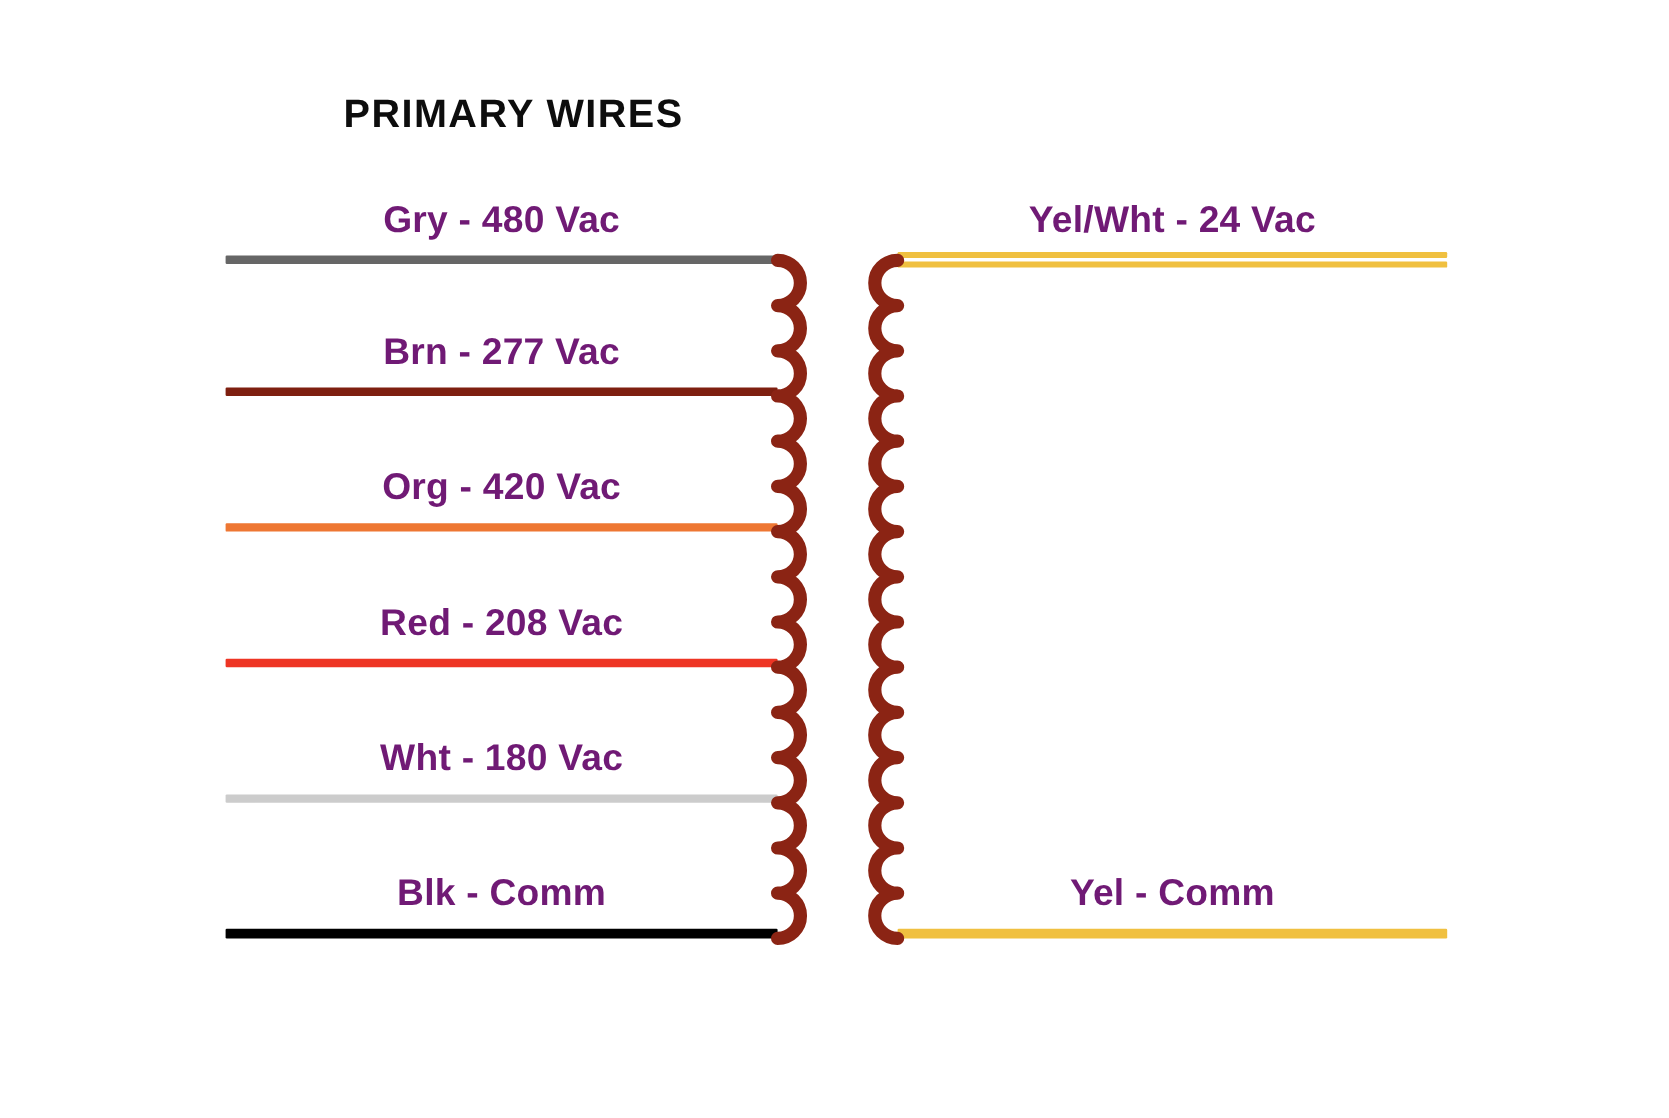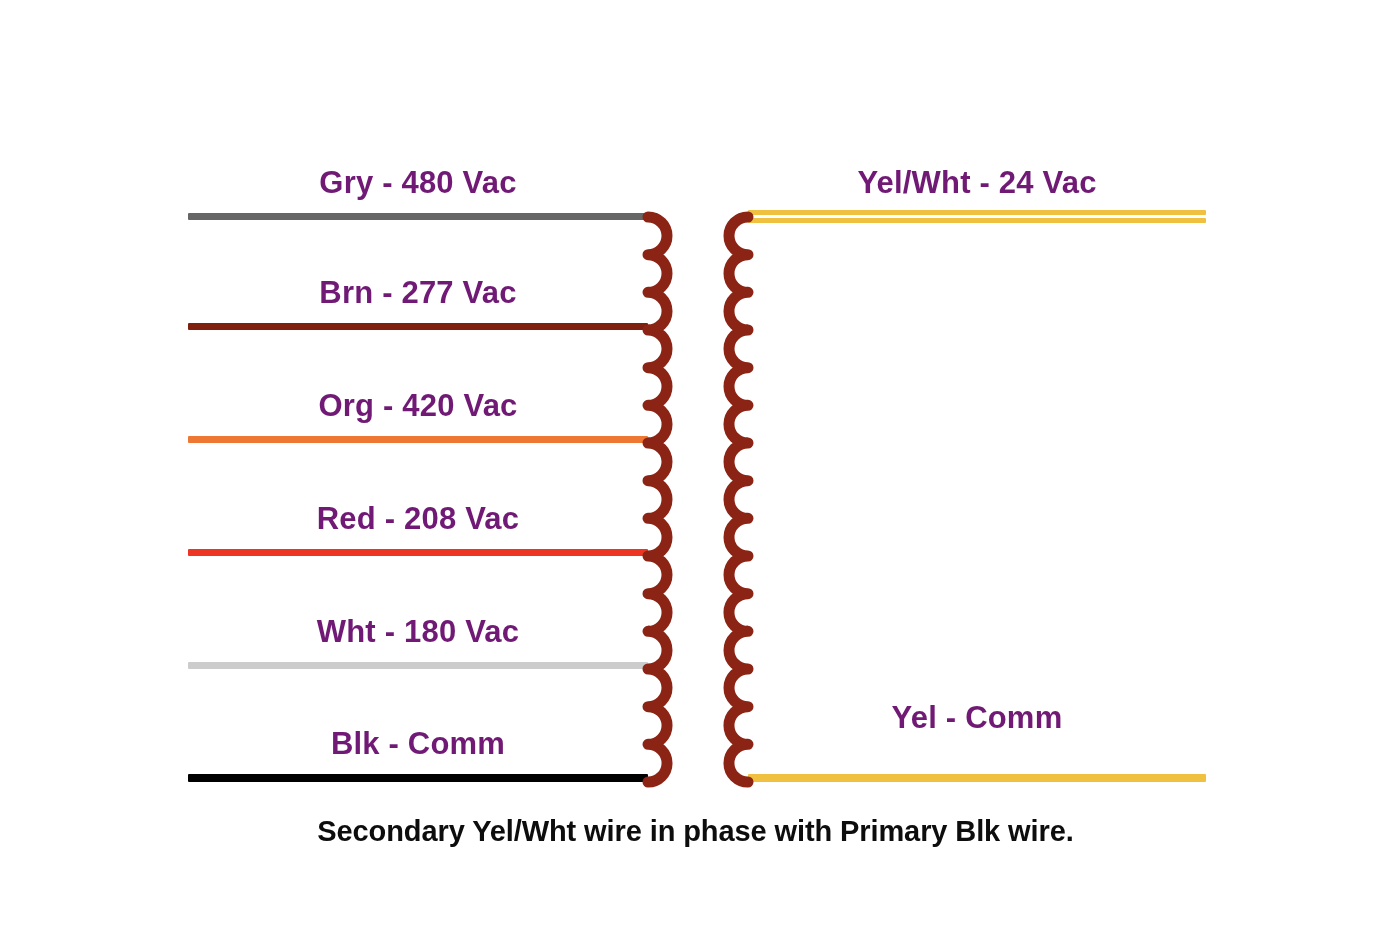--- a/index.html
+++ b/index.html
@@ -85,20 +85,21 @@
     width: 1391px;
     height: 932px;
     pointer-events: none;
   }
 </style>
 </head>
 <body>
 
 <div id="diagram">
 
+  <div class="hdr" id="hdr-primary">PRIMARY WIRES</div>
 
 
   <div id="wires-primary">
       <div class="wire-label" style="left: 188px; width: 460px; top: 165px;">Gry - 480 Vac</div>
       <div class="wire-line" style="left: 188px; width: 460px; height: 7px; top: 213px; background: rgb(102, 102, 102);"></div>
       <div class="wire-label" style="left: 188px; width: 460px; top: 275px;">Brn - 277 Vac</div>
       <div class="wire-line" style="left: 188px; width: 460px; height: 7px; top: 323px; background: rgb(126, 31, 16);"></div>
       <div class="wire-label" style="left: 188px; width: 460px; top: 388px;">Org - 420 Vac</div>
       <div class="wire-line" style="left: 188px; width: 460px; height: 7px; top: 436px; background: rgb(238, 119, 51);"></div>
       <div class="wire-label" style="left: 188px; width: 460px; top: 501px;">Red - 208 Vac</div>
@@ -107,24 +108,23 @@
       <div class="wire-line" style="left: 188px; width: 460px; height: 7px; top: 662px; background: rgb(204, 204, 204);"></div>
       <div class="wire-label" style="left: 188px; width: 460px; top: 726px;">Blk - Comm</div>
       <div class="wire-line" style="left: 188px; width: 460px; height: 8px; top: 774px; background: rgb(0, 0, 0);"></div>
     </div>
   <div id="wires-secondary">
       <div class="wire-label" style="left: 748px; width: 458px; top: 165px;">Yel/Wht - 24 Vac</div>
       <div class="wire-line stripe" style="left: 748px; width: 458px; height: 13px; top: 210px;">
         <div class="band top" style="background: rgb(240, 192, 64);"></div>
         <div class="band bot" style="background: rgb(240, 192, 64);"></div>
       </div>
-      <div class="wire-label" style="left: 748px; width: 458px; top: 700px;">Yel - Comm</div>
+      <div class="wire-label" style="left: 748px; width: 458px; top: 726px;">Yel - Comm</div>
       <div class="wire-line" style="left: 748px; width: 458px; height: 8px; top: 774px; background: rgb(240, 192, 64);"></div>
     </div>
 
   <svg id="coil-layer" viewBox="0 0 1391 932" xmlns="http://www.w3.org/2000/svg">
     <path id="coil-primary" fill="none" stroke-linecap="round" stroke-linejoin="round" d="M 648 217 A 19 18.833333333333332 0 1 1 648 254.66666666666666 A 19 18.833333333333332 0 1 1 648 292.3333333333333 A 19 18.833333333333332 0 1 1 648 330 A 19 18.833333333333332 0 1 1 648 367.6666666666667 A 19 18.833333333333332 0 1 1 648 405.3333333333333 A 19 18.833333333333332 0 1 1 648 443 A 19 18.833333333333332 0 1 1 648 480.6666666666667 A 19 18.833333333333332 0 1 1 648 518.3333333333333 A 19 18.833333333333332 0 1 1 648 555.9999999999999 A 19 18.833333333333332 0 1 1 648 593.6666666666666 A 19 18.833333333333332 0 1 1 648 631.3333333333333 A 19 18.833333333333332 0 1 1 648 668.9999999999999 A 19 18.833333333333332 0 1 1 648 706.6666666666666 A 19 18.833333333333332 0 1 1 648 744.3333333333333 A 19 18.833333333333332 0 1 1 648 781.9999999999999" stroke="#8B2414" stroke-width="11"></path>
     <path id="coil-secondary" fill="none" stroke-linecap="round" stroke-linejoin="round" d="M 748 217 A 19 18.833333333333332 0 1 0 748 254.66666666666666 A 19 18.833333333333332 0 1 0 748 292.3333333333333 A 19 18.833333333333332 0 1 0 748 330 A 19 18.833333333333332 0 1 0 748 367.6666666666667 A 19 18.833333333333332 0 1 0 748 405.3333333333333 A 19 18.833333333333332 0 1 0 748 443 A 19 18.833333333333332 0 1 0 748 480.6666666666667 A 19 18.833333333333332 0 1 0 748 518.3333333333333 A 19 18.833333333333332 0 1 0 748 555.9999999999999 A 19 18.833333333333332 0 1 0 748 593.6666666666666 A 19 18.833333333333332 0 1 0 748 631.3333333333333 A 19 18.833333333333332 0 1 0 748 668.9999999999999 A 19 18.833333333333332 0 1 0 748 706.6666666666666 A 19 18.833333333333332 0 1 0 748 744.3333333333333 A 19 18.833333333333332 0 1 0 748 781.9999999999999" stroke="#8B2414" stroke-width="11"></path>
   </svg>
 
-  <div id="caption">Secondary Yel/Wht wire in phase with Primary Blk wire.</div>
 
 </div>
 
 </body></html>

